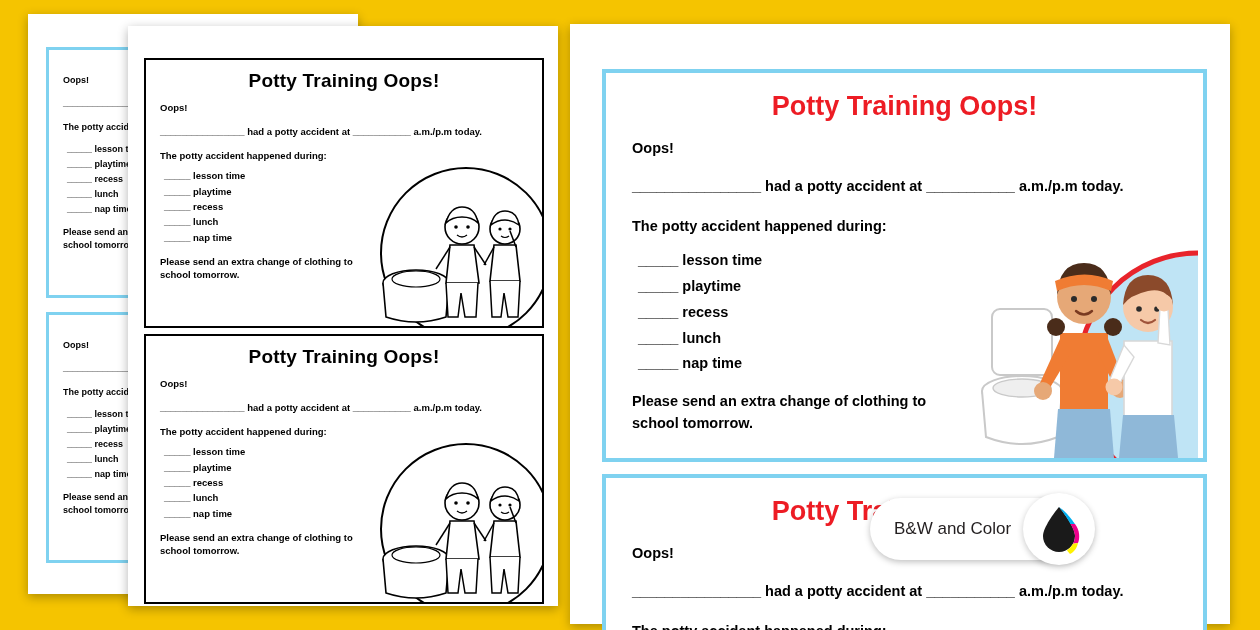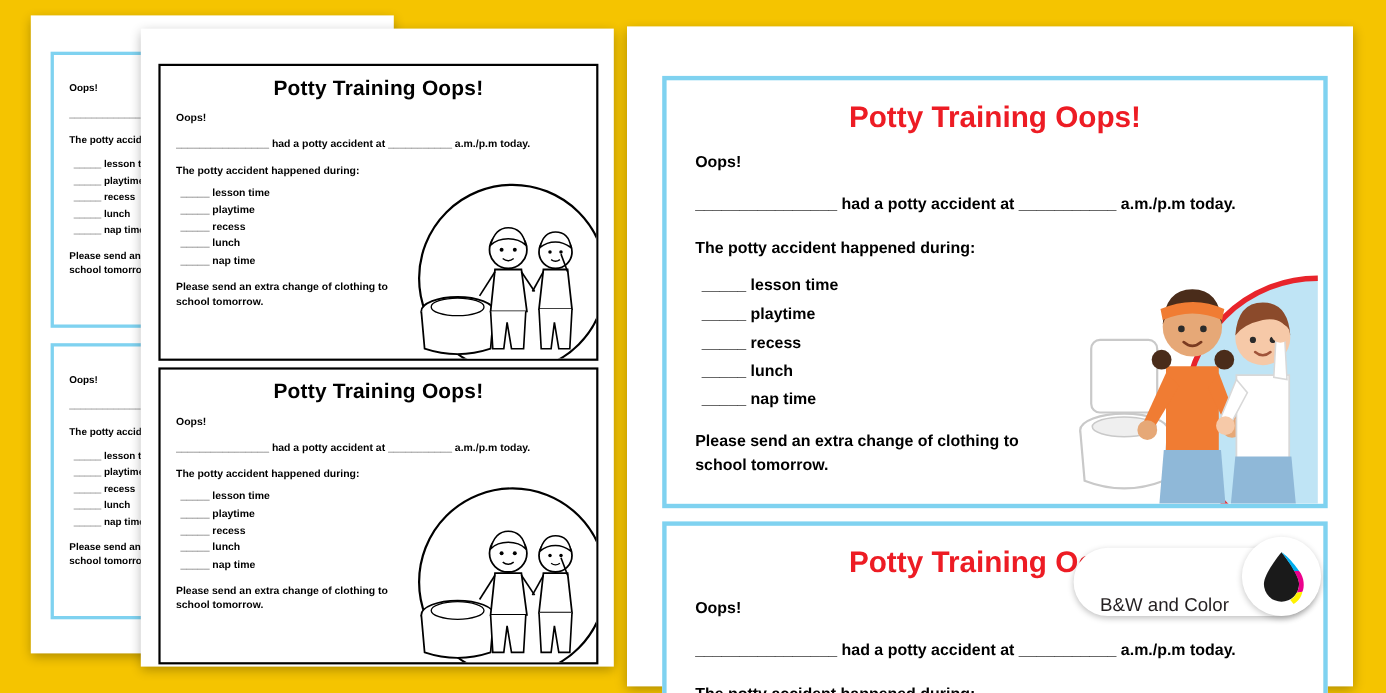--- a/index.html
+++ b/index.html
@@ -141,25 +141,25 @@
     bottom: 0;
     width: 255px;
     height: 235px;
     z-index: 1;
     overflow: hidden;
   }
 
   
   #badge {
     position: absolute;
-    left: 976px;
+    left: 870px;
     top: 498px;
     height: 62px;
     display: flex;
-    align-items: flex-end;
+    align-items: center;
     background: #ffffff;
     border-radius: 31px;
     box-shadow: 0 2px 6px rgba(0,0,0,0.25);
     padding-right: 2px;
   }
   #badge-label {
     font-size: 17px;
     color: #231f20;
     padding: 0 14px 0 24px;
     white-space: nowrap;

